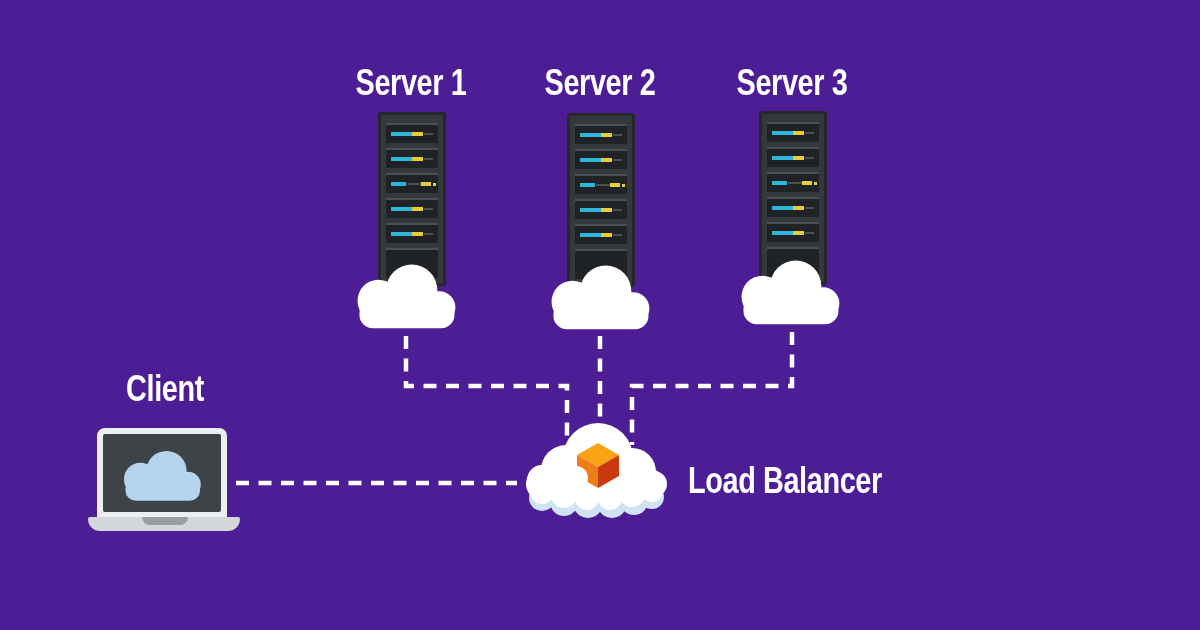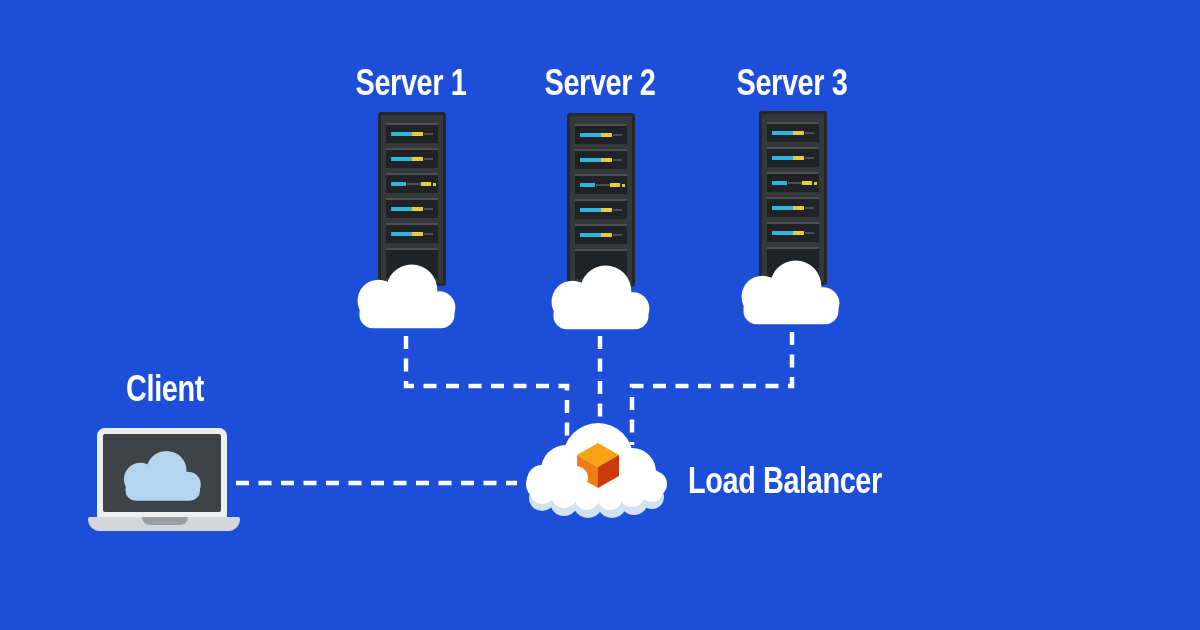--- a/index.html
+++ b/index.html
@@ -1,18 +1,18 @@
 <!DOCTYPE html>
 <html><head>
 <meta charset="utf-8">
 <style>
   html,body{margin:0;padding:0;}
   .stage{
     position:relative; width:1200px; height:630px; overflow:hidden;
-    background:#1d4ed8;
+    background:#4c1d95;
     font-family:"Liberation Sans","DejaVu Sans",sans-serif;
   }
   
   .wires{position:absolute;left:0;top:0;z-index:1;}
   .wire{fill:none;stroke:#ffffff;stroke-width:4.5;stroke-dasharray:13 9.5;}
 
   
   .lbl{
     position:absolute; z-index:4; color:#ffffff; font-weight:bold;
     font-size:37px; letter-spacing:-0.5px; white-space:nowrap;

